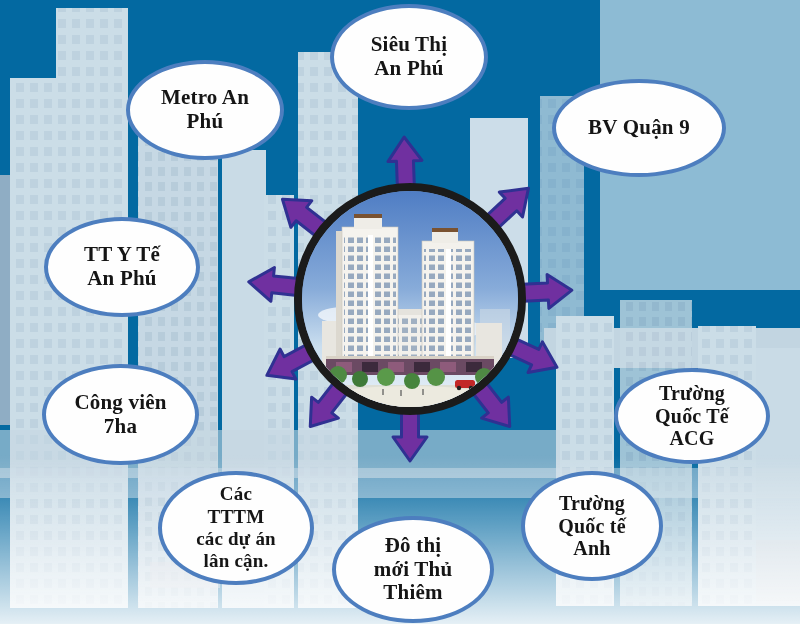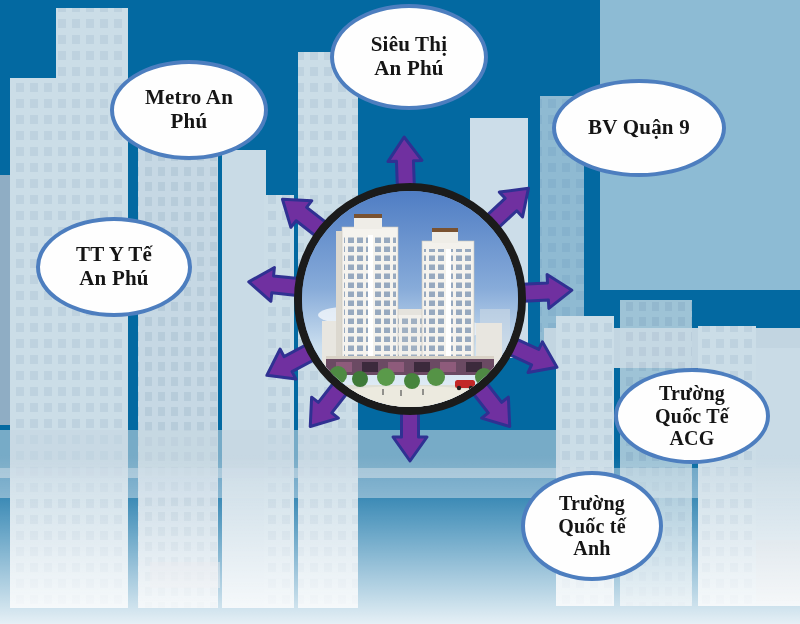--- a/index.html
+++ b/index.html
@@ -149,35 +149,50 @@
       <rect x="80" y="198" width="2" height="6" fill="#555" opacity="0.6"></rect>
       <rect x="98" y="199" width="2" height="6" fill="#555" opacity="0.6"></rect>
       <rect x="120" y="198" width="2" height="6" fill="#555" opacity="0.6"></rect>
     </svg>
   </div>
 
   <div class="bubble" style="left:330px;top:4px;width:158px;height:106px">
     <span class="bubble-label">Siêu Thị
 An Phú</span>
   </div>
-  <div class="bubble" style="left:110px;top:60px;width:158px;height:100px">
+  <div class="bubble" style="left:126px;top:60px;width:158px;height:100px">
     <span class="bubble-label">Metro An
 Phú</span>
   </div>
   <div class="bubble" style="left:552px;top:79px;width:174px;height:98px">
     <span class="bubble-label">BV Quận 9</span>
   </div>
-  <div class="bubble" style="left:36px;top:217px;width:156px;height:100px">
+  <div class="bubble" style="left:44px;top:217px;width:156px;height:100px">
     <span class="bubble-label">TT Y Tế
 An Phú</span>
   </div>
   <div class="bubble fs20" style="left:614px;top:368px;width:156px;height:96px">
     <span class="bubble-label">Trường
 Quốc Tế
 ACG</span>
   </div>
   <div class="bubble fs20" style="left:521px;top:471px;width:142px;height:110px">
     <span class="bubble-label">Trường
 Quốc tế
 Anh</span>
   </div>
+  <div class="bubble" style="left:332px;top:516px;width:162px;height:107px">
+    <span class="bubble-label">Đô thị
+mới Thủ
+Thiêm</span>
+  </div>
+  <div class="bubble fs19" style="left:158px;top:471px;width:156px;height:114px">
+    <span class="bubble-label">Các
+TTTM
+các dự án
+lân cận.</span>
+  </div>
+  <div class="bubble" style="left:42px;top:364px;width:157px;height:101px">
+    <span class="bubble-label">Công viên
+7ha</span>
+  </div>
 
 </div>
 
 </body></html>

